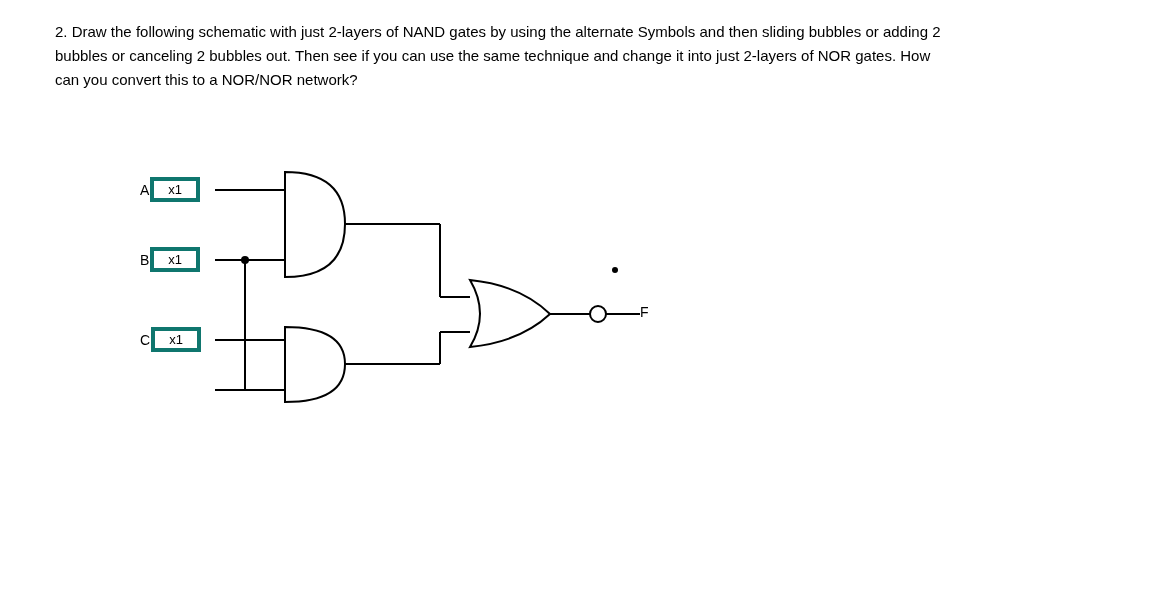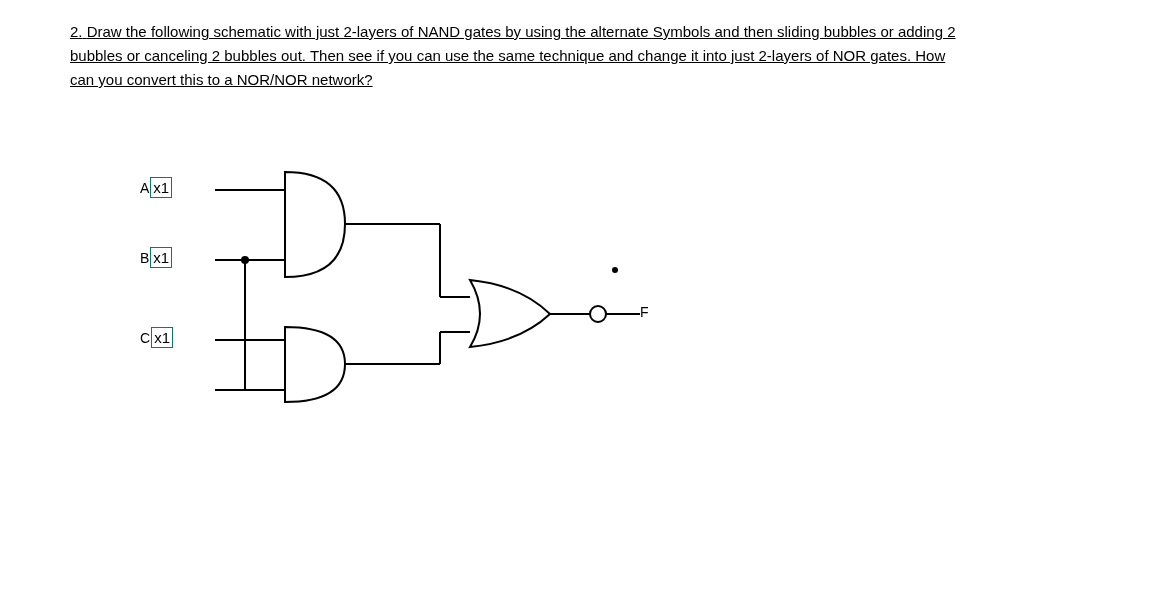--- a/index.html
+++ b/index.html
@@ -7,24 +7,23 @@
       background: #fff;
       font-family: Arial, sans-serif;
       font-size: 15px;
       color: #000;
       width: 1170px;
       min-height: 597px;
       padding: 20px 40px;
     }
 
     .question-text {
-      margin-left: 30px;
+      margin-left: 15px;
       line-height: 1.6;
       max-width: 900px;
-      text-decoration: underline;
     }
 
     .diagram-area {
       margin-top: 30px;
       position: relative;
       width: 700px;
       height: 350px;
       margin-left: 60px;
     }
 
@@ -39,23 +38,23 @@
       display: flex;
       align-items: center;
       font-size: 14px;
     }
 
     .label-box span.letter {
       margin-right: 1px;
     }
 
     .input-box {
-      border: 1px solid #0f766e;
-      padding: 1px 2px;
-      font-size: 15px;
+      border: 4px solid #0f766e;
+      padding: 1px 14px;
+      font-size: 13px;
       min-width: 20px;
       text-align: center;
     }
   </style>
 </head>
 <body>
 
 <div>
   <div class="question-text">
     <span>2.</span>

